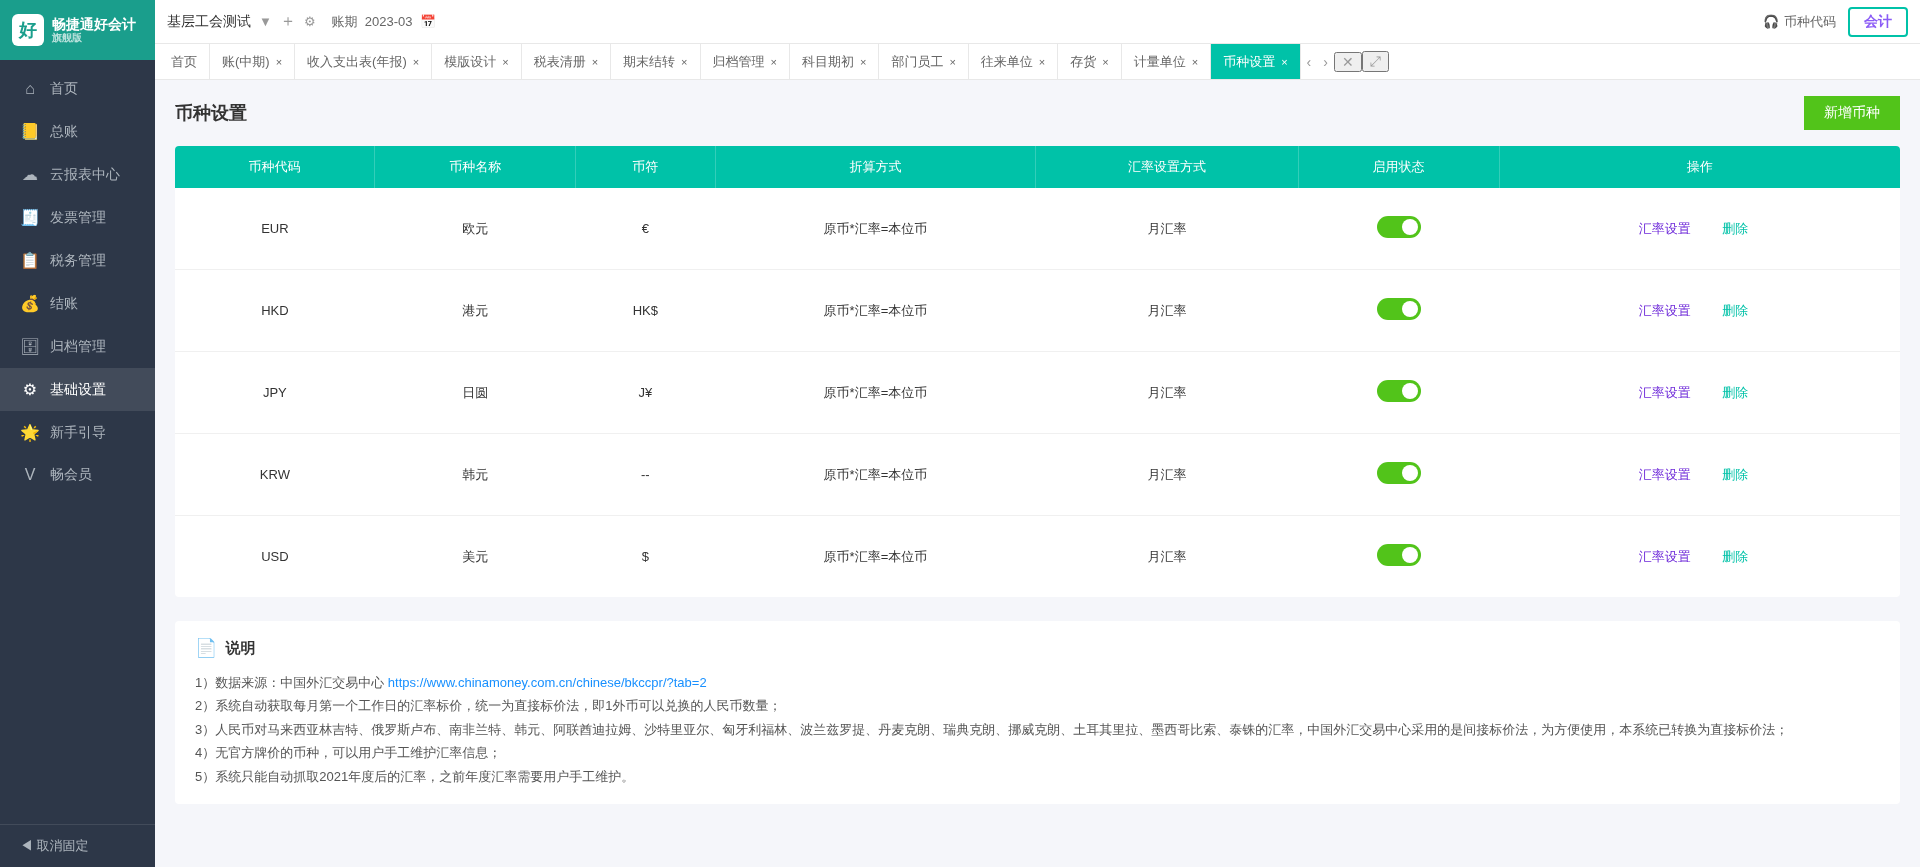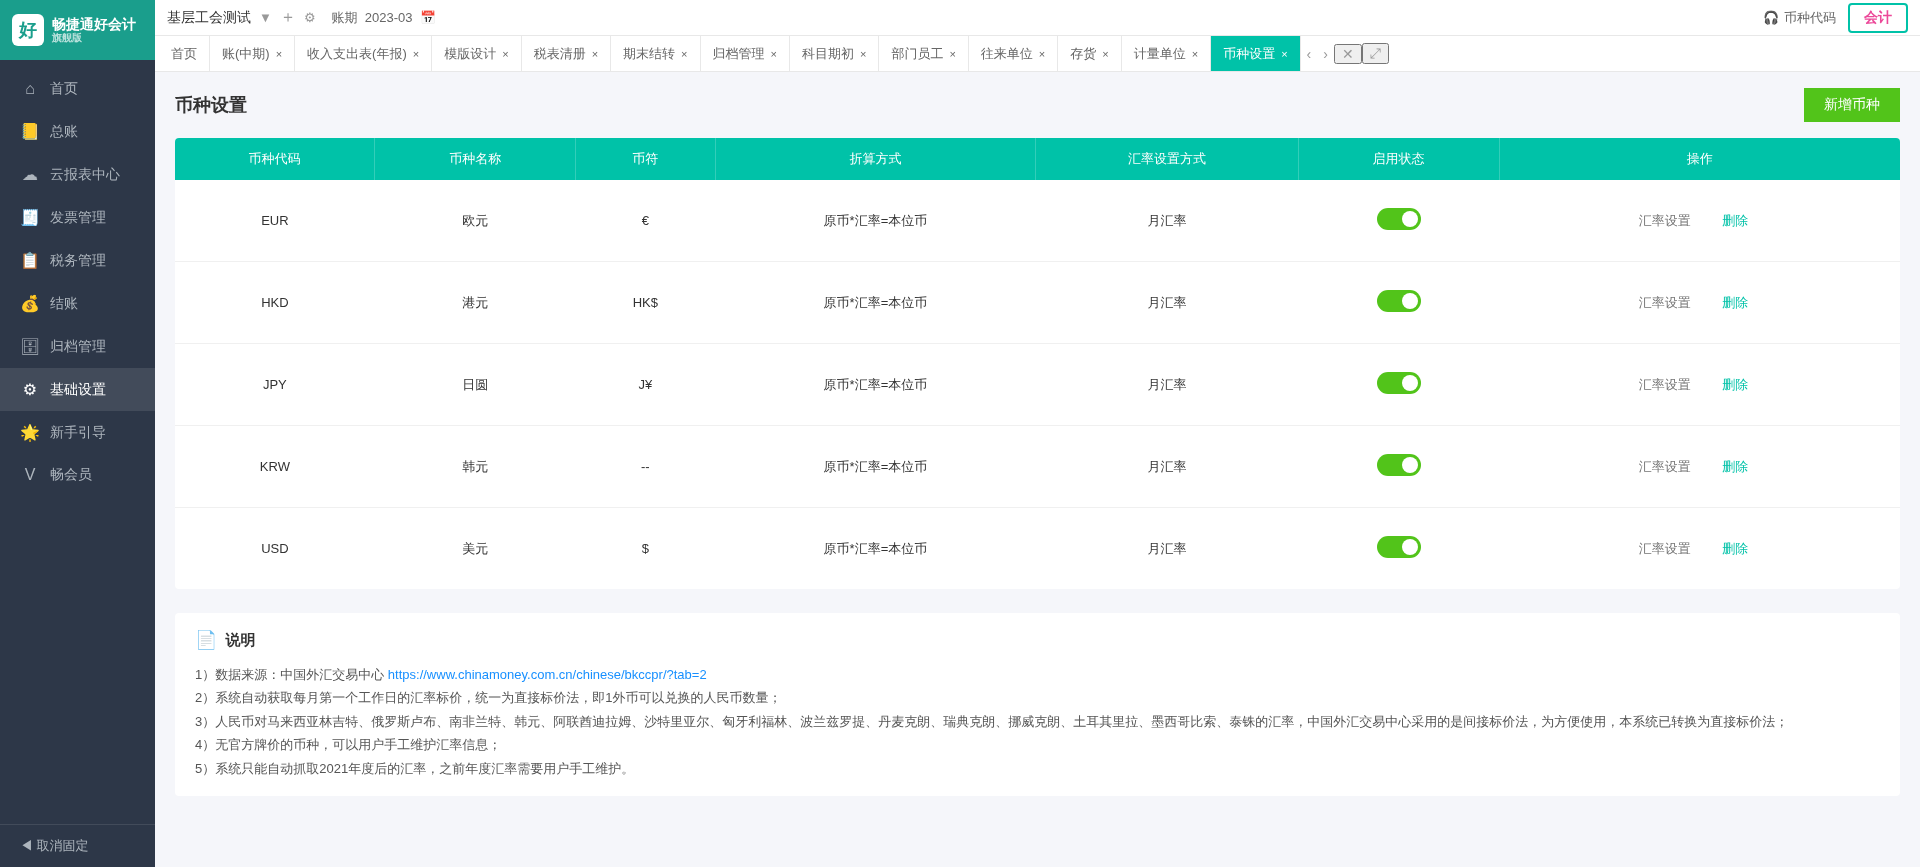--- a/index.html
+++ b/index.html
@@ -56,38 +56,38 @@
       display: flex; align-items: center; gap: 8px;
       border-top: 1px solid rgba(255,255,255,0.1);
     }
 
     
     .main { flex: 1; display: flex; flex-direction: column; overflow: hidden; }
 
     
     .topbar {
       background: white;
-      height: 36px;
+      height: 44px;
       display: flex; align-items: center;
       padding: 0 12px;
       border-bottom: 1px solid #e8e8e8;
       gap: 8px;
     }
     .topbar-title { font-size: 14px; color: #333; font-weight: 500; }
     .topbar-arrow { color: #999; cursor: pointer; }
     .topbar-add { color: #999; cursor: pointer; font-size: 16px; }
     .topbar-settings { color: #999; cursor: pointer; }
     .topbar-period { font-size: 13px; color: #666; margin-left: 8px; }
     .topbar-calendar { color: #1a9e8c; cursor: pointer; }
     .topbar-right { margin-left: auto; display: flex; align-items: center; gap: 12px; }
     .topbar-help { display: flex; align-items: center; gap: 4px; color: #666; cursor: pointer; font-size: 13px; }
     .topbar-account-btn {
       background: white;
       border: 2px solid #00c2a8;
-      color: #ec4899;
+      color: #8b5cf6;
       padding: 4px 14px;
       border-radius: 4px;
       font-size: 14px;
       cursor: pointer;
       font-weight: bold;
     }
 
     
     .tabbar {
       background: white;
@@ -141,21 +141,21 @@
     }
     .data-table thead th:last-child { border-right: none; }
     .data-table tbody tr { border-bottom: 1px solid #f0f0f0; }
     .data-table tbody tr:last-child { border-bottom: none; }
     .data-table tbody td {
       padding: 28px 16px;
       text-align: center;
       font-size: 13px;
       color: #333;
     }
-    .link-btn { color: #737373; cursor: pointer; text-decoration: none; margin: 0 8px; }
+    .link-btn { color: #6d28d9; cursor: pointer; text-decoration: none; margin: 0 8px; }
     .link-btn-del { color: #00c2a8; cursor: pointer; text-decoration: none; margin: 0 20px; }
 
     
     .toggle {
       display: inline-block;
       width: 44px; height: 22px;
       background: #52c41a;
       border-radius: 11px;
       position: relative;
       cursor: pointer;

